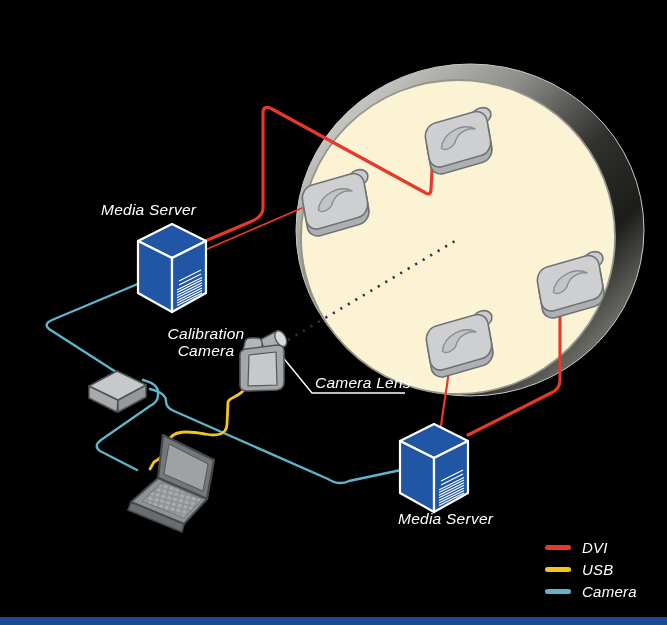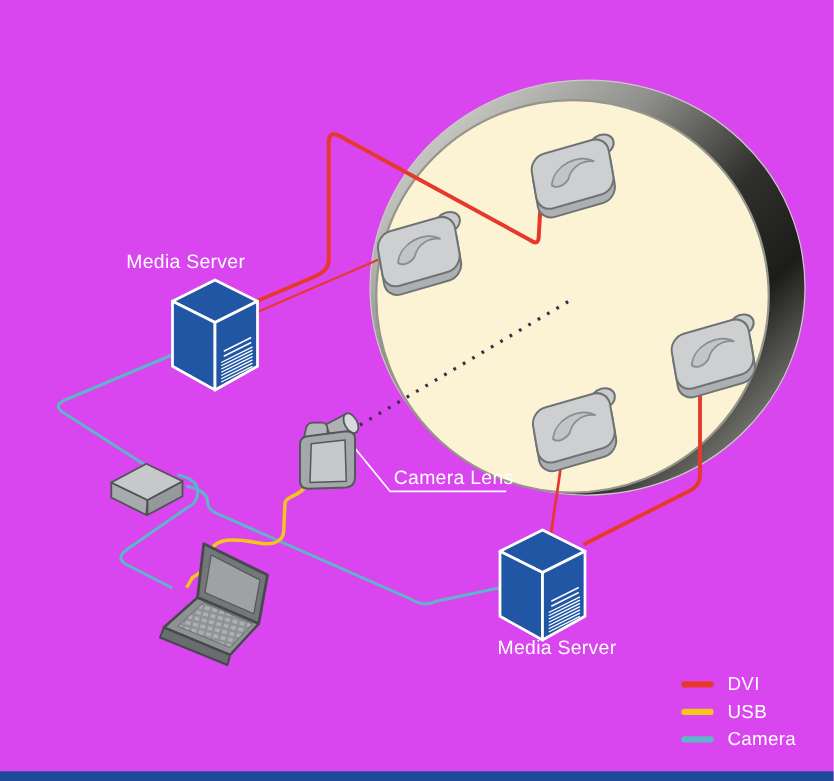--- a/index.html
+++ b/index.html
@@ -34,21 +34,21 @@
     position:absolute;left:545px;top:539px;z-index:5;
     display:flex;flex-direction:column;gap:6px;
   }
   .legend-row{display:flex;align-items:center;gap:11px;height:16px;}
   .legend-swatch{width:26px;height:5px;border-radius:2.5px;flex:0 0 auto;}
   .legend-label{color:#fff;font-size:15px;letter-spacing:.25px;}
 </style>
 </head>
 <body>
 
-<div class="stage" style="background: #d946ef;">
+<div class="stage" style="background: #000000; font-style: italic;">
 
   <svg class="art" width="667" height="625" viewBox="0 0 667 625">
     <defs>
       <linearGradient id="rimGrad" x1="0.15" y1="0" x2="0.95" y2="0.75">
         <stop offset="0" stop-color="#D7D7D3"></stop>
         <stop offset="0.35" stop-color="#8F8F8B"></stop>
         <stop offset="0.62" stop-color="#30302E"></stop>
         <stop offset="0.82" stop-color="#1C1C1B"></stop>
         <stop offset="1" stop-color="#6E6E68"></stop>
       </linearGradient>
@@ -137,20 +137,24 @@
     </g>
 
     <use href="#projector-shape" x="459" y="139"></use>
     <use href="#projector-shape" x="336" y="201"></use>
     <use href="#projector-shape" x="571" y="283"></use>
     <use href="#projector-shape" x="460" y="342"></use>
   </svg>
 
   <div class="lbl lbl-media-server-top">Media Server</div>
 
+  <div class="lbl center lbl-calibration-camera">
+    <div>Calibration</div>
+    <div>Camera</div>
+  </div>
 
 
 
   <div class="lbl lbl-fisheye-lens">Camera Lens</div>
 
   <div class="lbl lbl-media-server-bottom">Media Server</div>
 
   <div class="legend">
     <div class="legend-row">
       <span class="legend-swatch" style="background: rgb(230, 57, 43);"></span>

